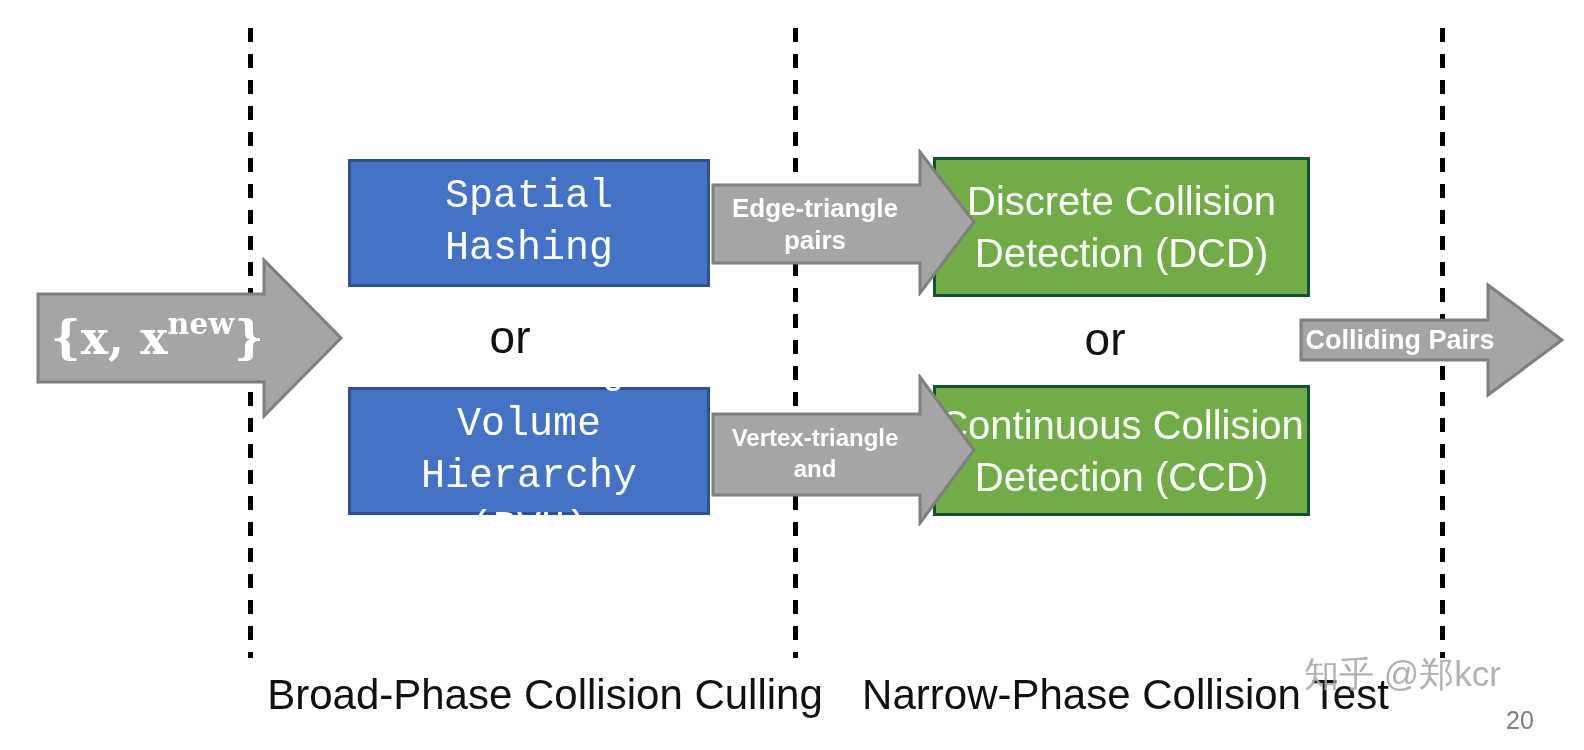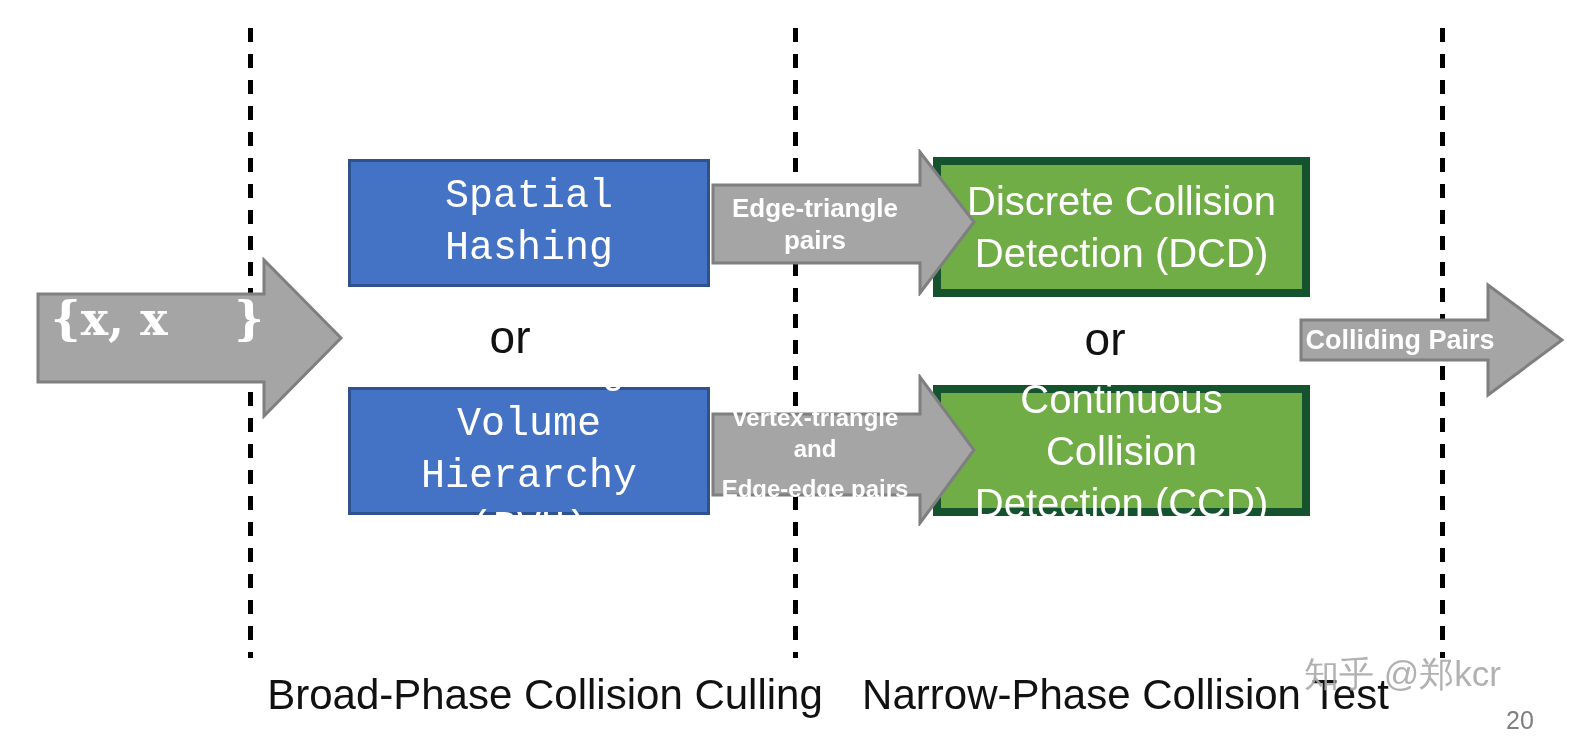--- a/index.html
+++ b/index.html
@@ -26,33 +26,33 @@
   .box {
     position: absolute;
     box-sizing: border-box;
     display: flex; flex-direction: column;
     align-items: center; justify-content: center;
     text-align: center;
     color: #ffffff;
     font-size: 40px; line-height: 1.3;
   }
   .box.blue  { background: #4472C4; border: 3px solid #2F528F; font-family: Liberation Mono, monospace; }
-  .box.green { background: #70AD47; border: 8px solid #14532d; }
+  .box.green { background: #70AD47; border: 3px solid #14532d; }
   #box-spatial { left: 348px; top: 159px; width: 362px; height: 128px; }
   #box-bvh     { left: 348px; top: 387px; width: 362px; height: 128px; }
   #box-dcd     { left: 933px; top: 157px; width: 377px; height: 140px; }
   #box-ccd     { left: 933px; top: 385px; width: 377px; height: 131px; }
 
   
   .arrow-svg { position: absolute; display: block; }
   .arrow-svg polygon { fill: #A5A5A5; stroke: #7F7F7F; stroke-width: 3; stroke-linejoin: miter; }
   .arrow-label {
     position: absolute;
     display: flex; flex-direction: column;
-    justify-content: center;
+    align-items: center; justify-content: center;
     text-align: center;
     color: #ffffff; font-weight: bold;
   }
   #input-arrow-svg  { left: 36px;   top: 257px; }
   #arrow-top-svg    { left: 711px;  top: 149px; }
   #arrow-bottom-svg { left: 711px;  top: 374px; }
   #output-arrow-svg { left: 1299px; top: 282px; }
 
   #input-arrow-label {
     left: 40px; top: 292px; width: 235px; height: 92px;
@@ -137,21 +137,20 @@
   <div class="arrow-label" id="arrow-top-label">
     <span>Edge-triangle</span>
     <span>pairs</span>
   </div>
 
   <svg class="arrow-svg" id="arrow-bottom-svg" width="266" height="152" viewBox="0 0 266 152">
     <polygon points="2,40 209,40 209,3 263,76 209,149 209,121 2,121"></polygon>
   </svg>
   <div class="arrow-label" id="arrow-bottom-label">
     <span>Vertex-triangle and</span>
-    <span>Edge-edge pairs</span>
   </div>
 
   <svg class="arrow-svg" id="output-arrow-svg" width="266" height="116" viewBox="0 0 266 116">
     <polygon points="2,38 189,38 189,3 263,58 189,113 189,78 2,78"></polygon>
   </svg>
   <div class="arrow-label" id="output-arrow-label">
     <span>Colliding Pairs</span>
   </div>
 
   <div class="or-label" id="or-broad">or</div>

